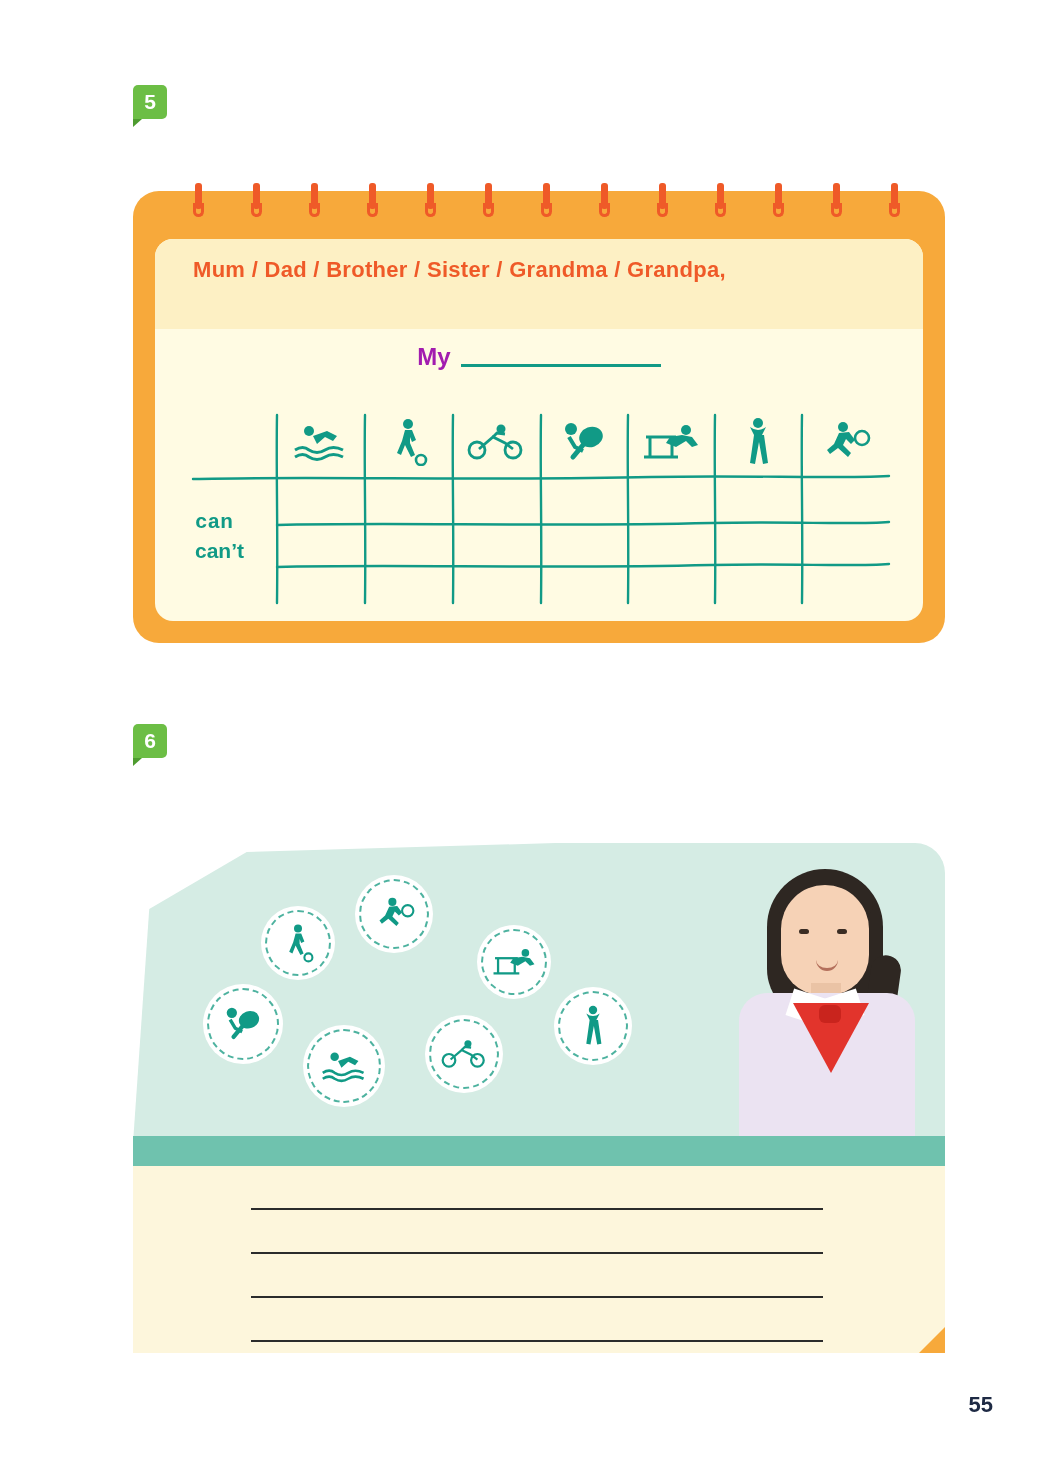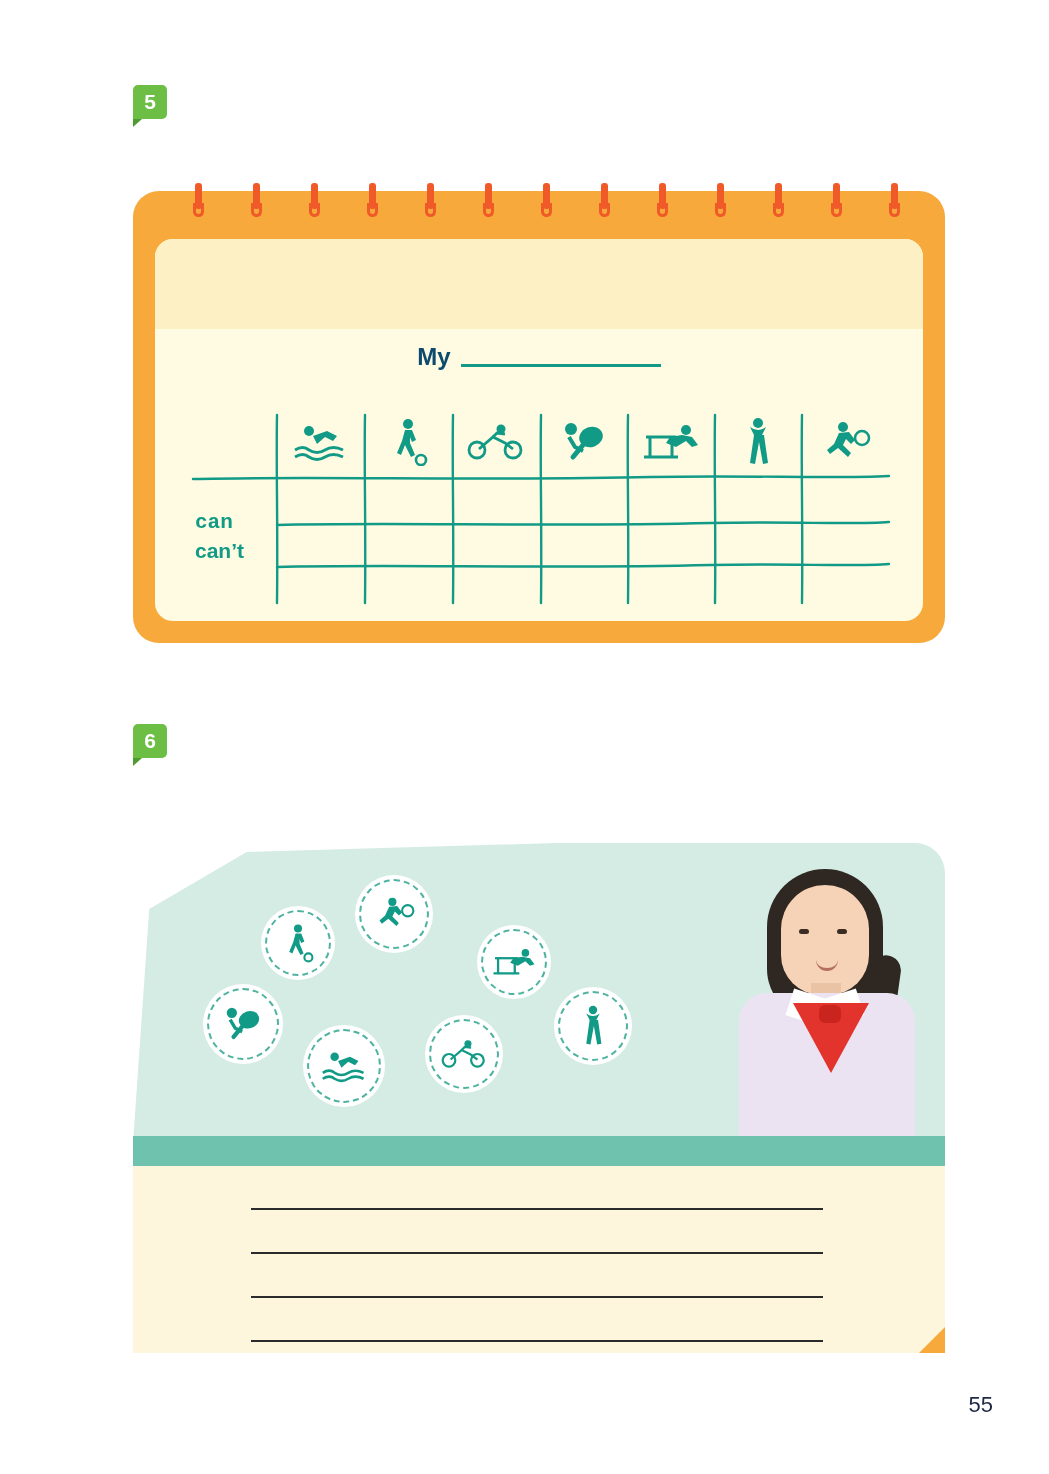--- a/index.html
+++ b/index.html
@@ -124,21 +124,21 @@
     border-bottom: 3px solid #ef5a28;
     height: 18px;
     margin: 0 2px -2px 4px;
   }
 
   .my-line {
     position: absolute;
     left: 0; top: 104px;
     width: 100%;
     text-align: center;
-    color: #0c4a6e;
+    color: #a21caf;
     font-size: 24px;
     font-weight: bold;
   }
   .my-line .blank-my {
     display: inline-block;
     width: 200px;
     border-bottom: 3px solid #119a86;
     height: 16px;
     margin-left: 10px;
     margin-bottom: -2px;
@@ -274,21 +274,21 @@
   .girl .collar-l { position:absolute; left:74px; top:142px; width:34px; height:28px; background:#ffffff; transform:rotate(18deg); }
   .girl .collar-r { position:absolute; left:112px; top:142px; width:34px; height:28px; background:#ffffff; transform:rotate(-18deg); }
   .girl .scarf { position:absolute; left:78px; top:152px; width:0; height:0; border-left:38px solid transparent; border-right:38px solid transparent; border-top:70px solid #e2342c; }
   .girl .knot { position:absolute; left:104px; top:154px; width:22px; height:18px; background:#c9241d; border-radius:6px; }
   .girl .neck { position:absolute; left:96px; top:132px; width:30px; height:22px; background:#eac3a5; }
 
   .page-num {
     position: absolute;
     right: 56px; bottom: 56px;
     font-size: 22px;
-    font-weight: normal;
+    font-weight: bold;
     color: #1e2a44;
   }
 </style>
 </head>
 <body>
 
 <div class="page">
 
   <div class="ex-head" style="left:133px; top:85px;">
     <div class="ex-num">5</div>
@@ -348,20 +348,21 @@
       <div class="ring" style="left:696px;">
           <div class="bar"></div>
           <div class="loop"></div>
         </div>
     </div>
 
     <div class="note-inner">
       <div class="note-band"></div>
 
       <div class="prompt">
+        <div>Mum / Dad / Brother / Sister / Grandma / Grandpa,</div>
       </div>
 
       <div class="my-line">
         <span>My</span><span class="blank-my"></span>
       </div>
 
       <div class="grid-wrap">
 
         <svg width="700" height="198" viewBox="0 0 700 198" style="position:absolute;left:0;top:0;">
           <g stroke="#119a86" stroke-width="2.4" fill="none" stroke-linecap="round">

